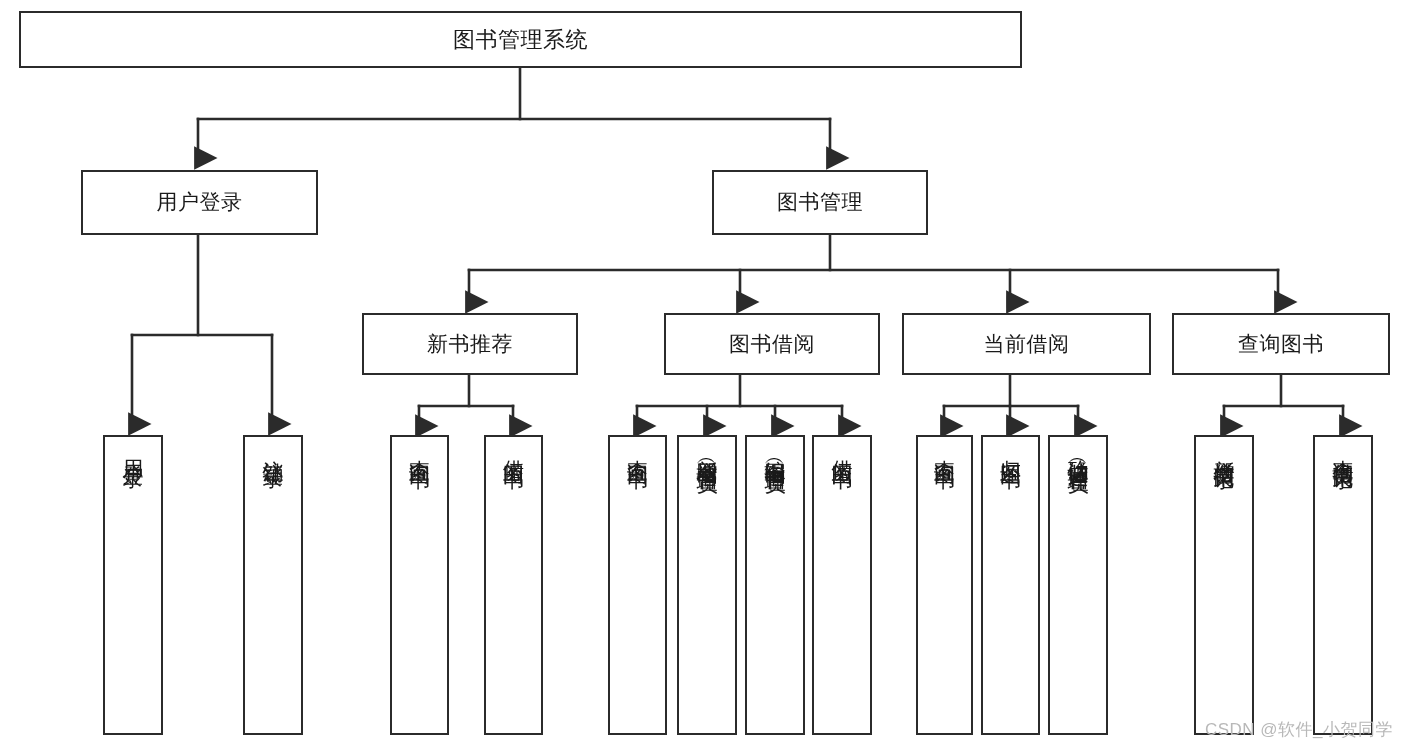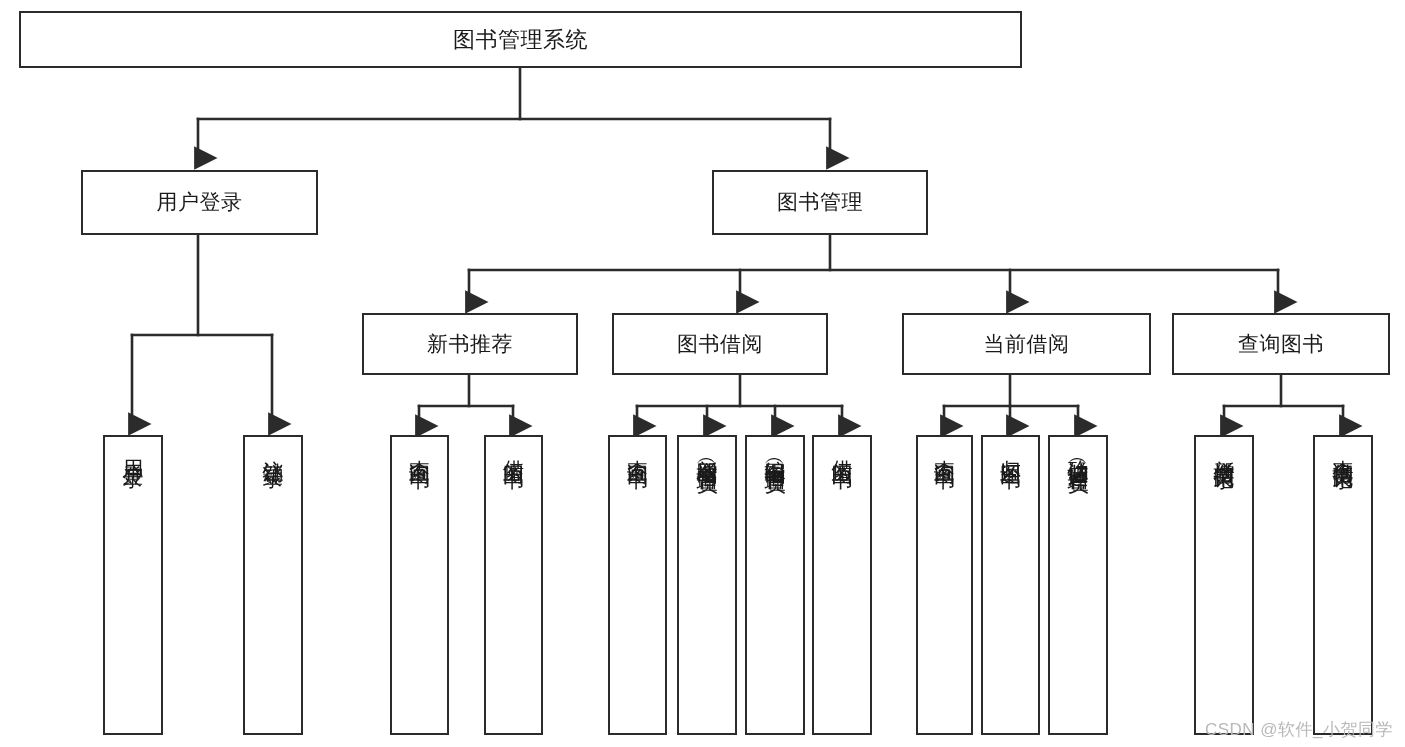--- a/index.html
+++ b/index.html
@@ -141,21 +141,21 @@
   </div>
 
   <div class="node horiz" style="left:712px; top:170px; width:216px; height:65px;justify-content:center;">
     <span class="label">图书管理</span>
   </div>
 
   <div class="node horiz" style="left:362px; top:313px; width:216px; height:62px;">
     <span class="label">新书推荐</span>
   </div>
 
-  <div class="node horiz" style="left:612px; top:313px; width:216px; height:62px;">
+  <div class="node horiz" style="left:664px; top:313px; width:216px; height:62px;">
     <span class="label">图书借阅</span>
   </div>
 
   <div class="node horiz" style="left:902px; top:313px; width:249px; height:62px;">
     <span class="label">当前借阅</span>
   </div>
 
   <div class="node horiz" style="left:1172px; top:313px; width:218px; height:62px;">
     <span class="label">查询图书</span>
   </div>

